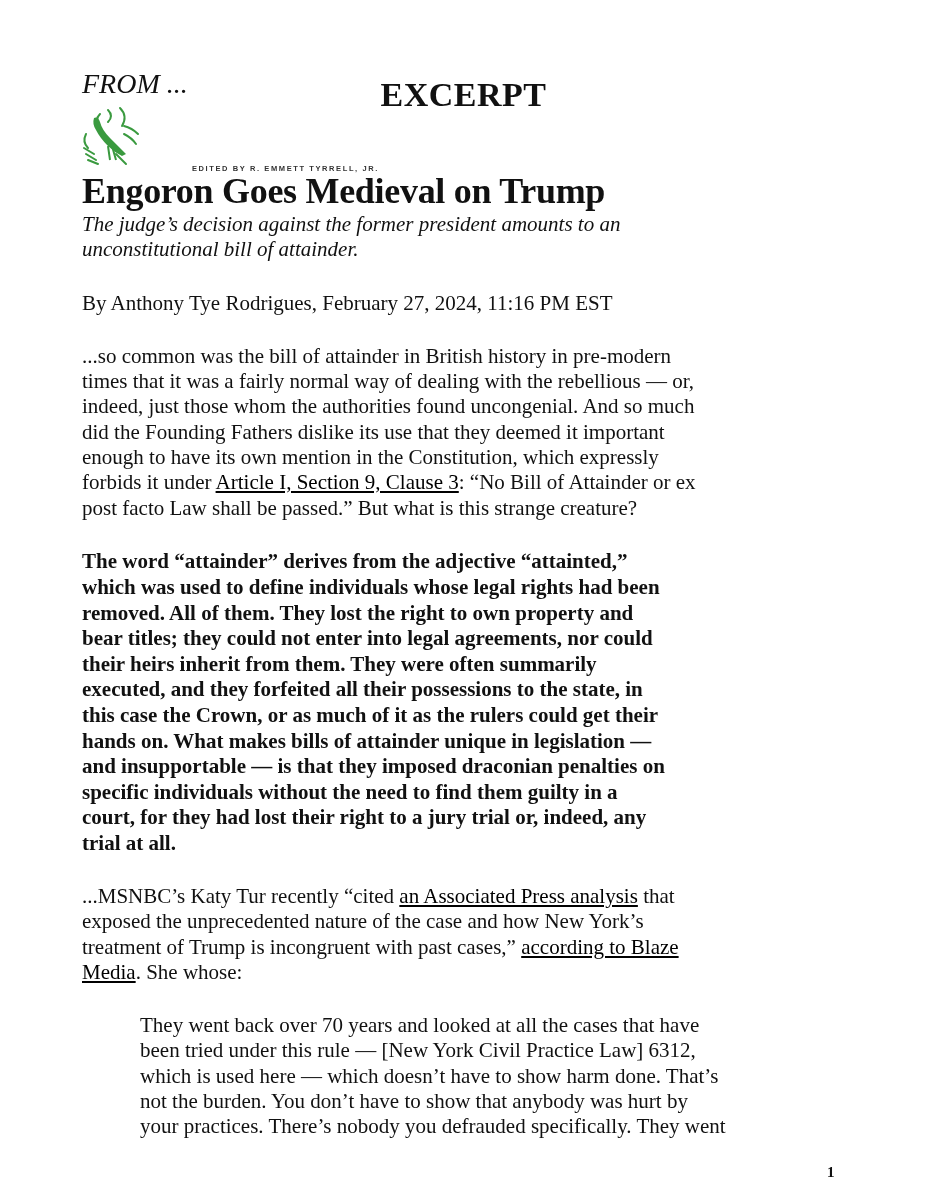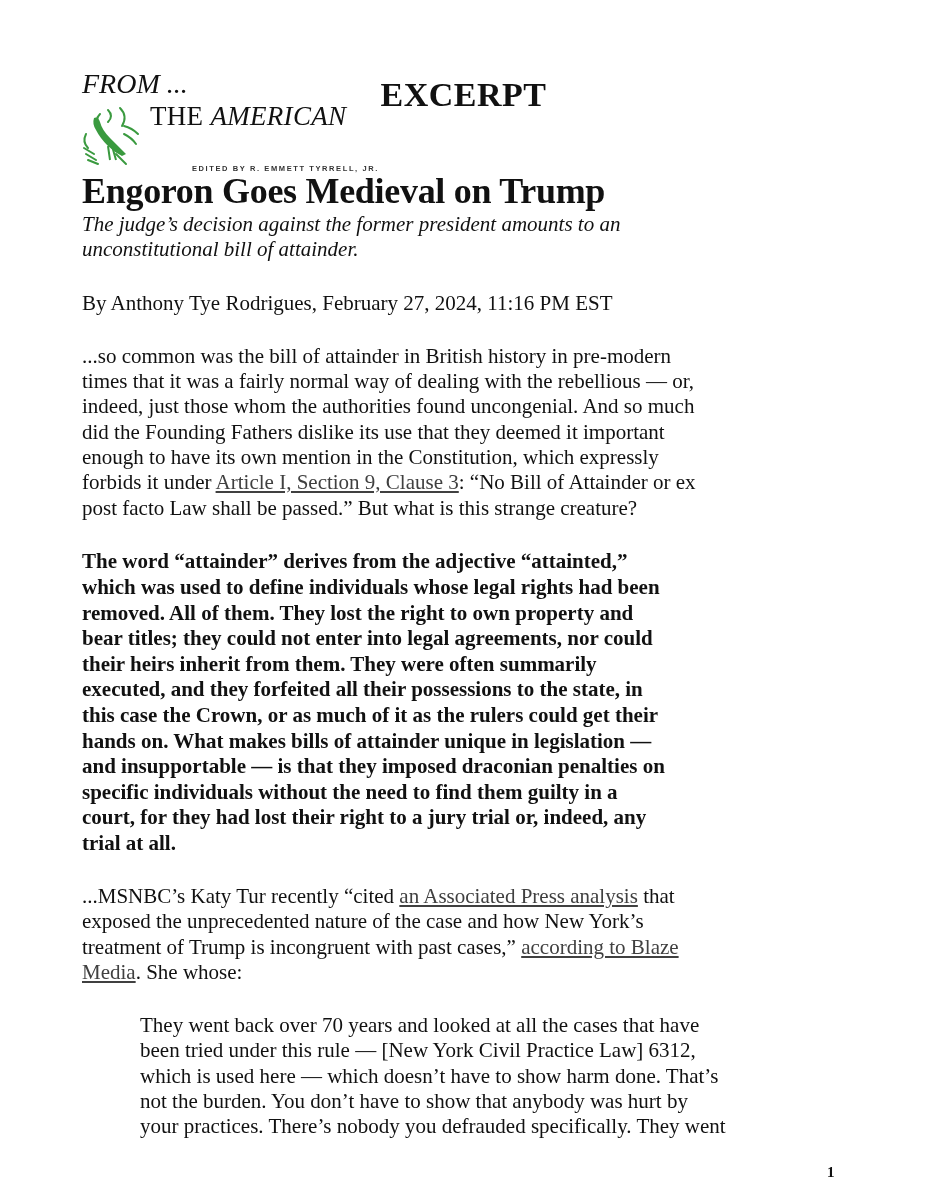--- a/index.html
+++ b/index.html
@@ -12,21 +12,21 @@
   .logo-line1 { position:absolute; left:70px; top:0; font-size:27px; letter-spacing:0.3px; line-height:28px; }
   .logo-line1 i { font-style:italic; }
   .logo-line2 { position:absolute; left:68px; top:24px; font-size:40px; letter-spacing:-0.5px; line-height:40px; }
   .logo-line3 { position:absolute; left:112px; top:62px; font-size:7.5px; letter-spacing:1.6px; font-family:"Liberation Sans","DejaVu Sans",sans-serif; font-weight:bold; color:#333;text-align:right; }
   .headline { left:82px; top:170px; font-size:36px; font-weight:bold; letter-spacing:-0.3px; }
   .subhead { left:82px; top:212px; font-size:21px; font-style:italic; line-height:25px; }
   .byline { left:82px; top:291px; font-size:21px; }
   .para { left:82px; font-size:21px; line-height:25.3px; }
   .para.bold { font-weight:bold; font-size:21px; line-height:25.6px; }
   .quote { left:140px; font-size:21px; line-height:25.3px; }
-  .link { text-decoration:underline; color:#404040; cursor:pointer; }
+  .link { text-decoration:underline; color:#000000; cursor:pointer; }
   .pagenum { left:827px; top:1164px; font-size:15px; font-weight:bold; }
 </style>
 </head>
 <body>
 
 <div class="abs excerpt">EXCERPT</div>
 <div class="abs from">FROM ...</div>
 
 <div class="abs logo">
   <svg class="logo-bird" viewBox="0 0 62 64">
@@ -38,21 +38,20 @@
       <path d="M44 30 q8 4 12 10"></path>
       <path d="M6 30 q-4 8 2 14"></path>
       <path d="M4 44 l10 6"></path>
       <path d="M6 50 l10 6"></path>
       <path d="M8 56 l10 4"></path>
       <path d="M36 50 l10 10"></path>
     </g>
     <path d="M14 14 q4 -2 6 4 q2 8 10 16 q10 10 16 16 l-4 2 q-8 -4 -14 -10 q-8 -8 -12 -16 q-4 -6 -2 -12 z" fill="#3a9a3f"></path>
     <path d="M28 42 l2 14 M32 42 l4 14" stroke="#3a9a3f" stroke-width="2"></path>
   </svg>
-  <div class="logo-line1"><span>THE </span><i>AMERICAN</i></div>
   <div class="logo-line3">EDITED BY R. EMMETT TYRRELL, JR.</div>
 </div>
 
 <div class="abs headline">Engoron Goes Medieval on Trump</div>
 <div class="abs subhead" style="top:212px">The judge’s decision against the former president amounts to an</div>
 <div class="abs subhead" style="top:237px">unconstitutional bill of attainder.</div>
 
 <div class="abs byline">By Anthony Tye Rodrigues, February 27, 2024, 11:16 PM EST</div>
 
 <div class="abs para" style="top:344px">...so common was the bill of attainder in British history in pre-modern</div>

